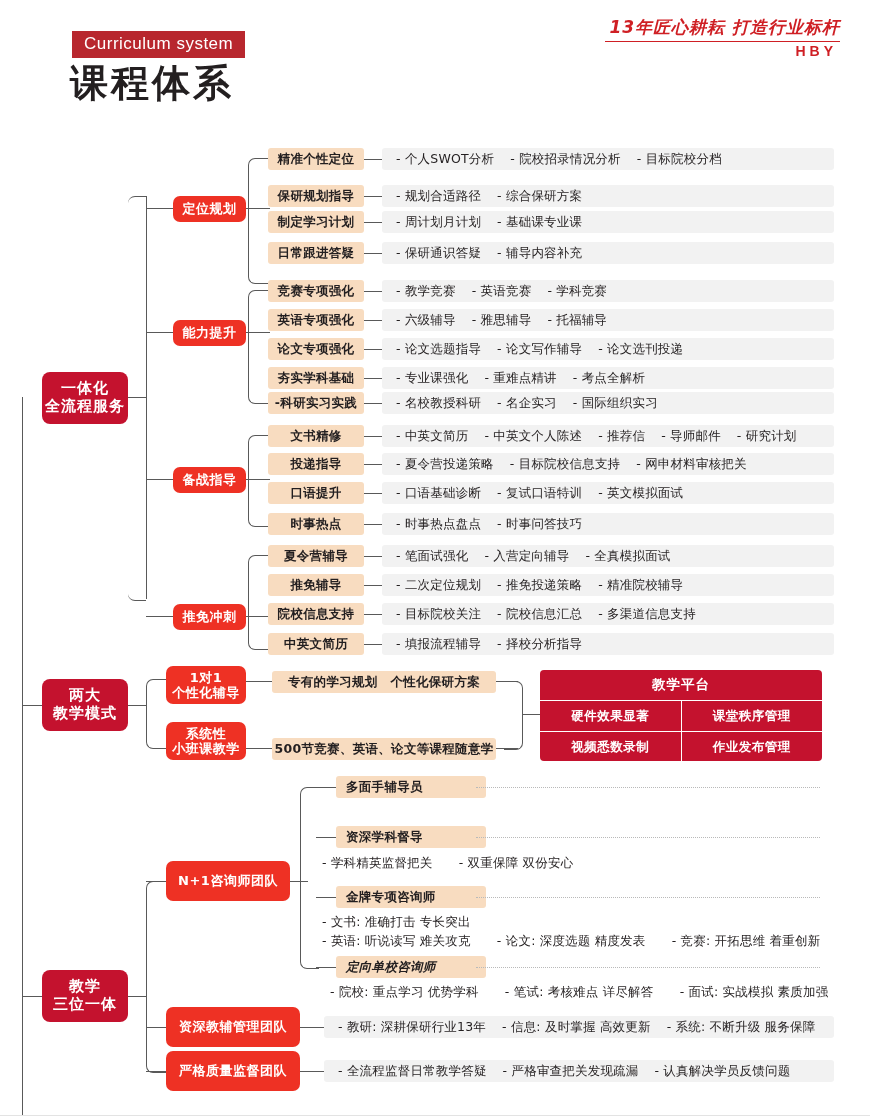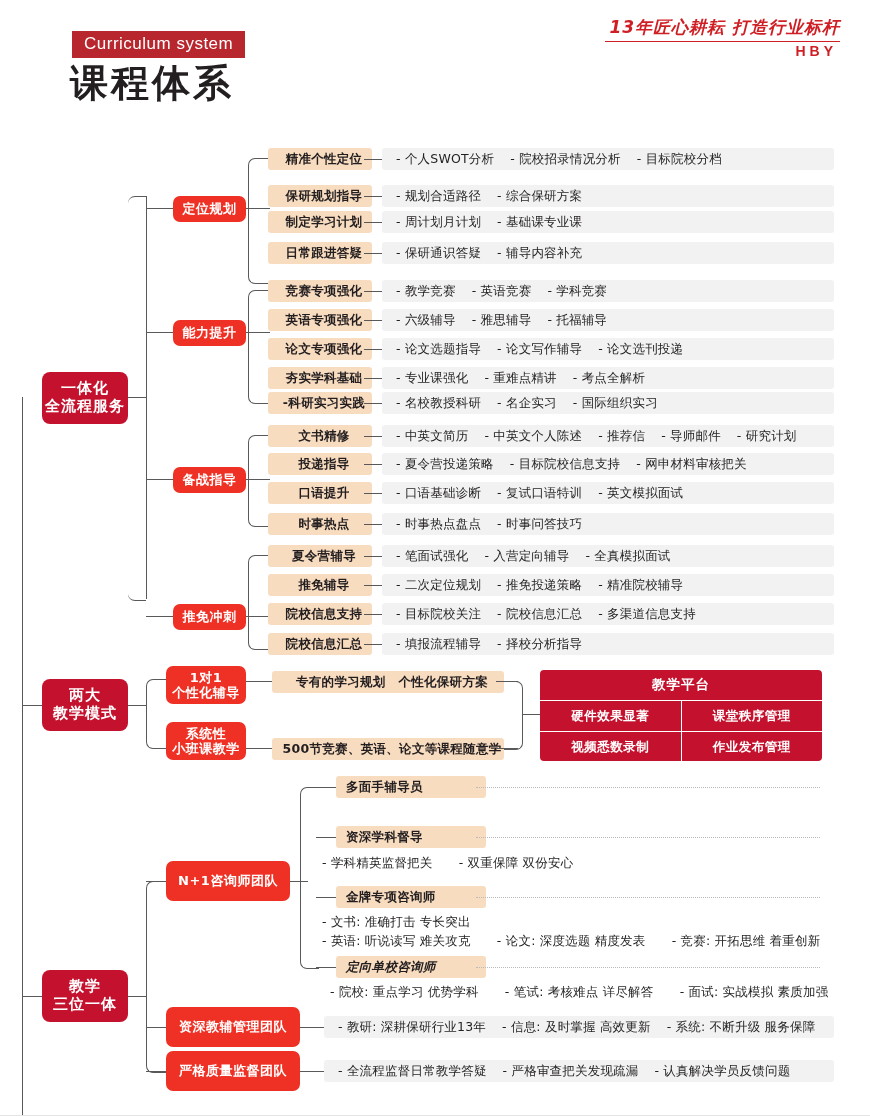--- a/index.html
+++ b/index.html
@@ -63,21 +63,20 @@
     font-family:"DejaVu Sans",sans-serif;
   }
   
   .item-box{
     position:absolute;background:#f8dcc0;color:#231f20;
     border-radius:3px;
     display:flex;align-items:center;justify-content:center;
     font-size:12.5px;font-weight:600;letter-spacing:.3px;
     white-space:nowrap;
     font-family:"DejaVu Sans",sans-serif;
-    padding-left:8px;
   }
   .item-box.left{justify-content:flex-start;padding-left:10px;}
   
   .detail-box{
     position:absolute;background:#f2f2f2;color:#231f20;
     border-radius:3px;
     display:flex;align-items:center;
     padding-left:14px;
     font-size:12.5px;letter-spacing:.2px;
     white-space:nowrap;
@@ -294,21 +293,21 @@
   </div>
 
   <div class="item-box" style="left:268px;top:603px;width:96px;height:22px;">院校信息支持</div>
   <div class="hline" style="left:364px;top:614px;width:18px;"></div>
   <div class="detail-box" style="left:382px;top:603px;width:438px;height:22px;">
     <span class="seg">- 目标院校关注</span>
     <span class="seg">- 院校信息汇总</span>
     <span class="seg">- 多渠道信息支持</span>
   </div>
 
-  <div class="item-box" style="left:268px;top:633px;width:96px;height:22px;">院校信息汇总</div>
+  <div class="item-box" style="left:268px;top:633px;width:96px;height:22px;">中英文简历</div>
   <div class="hline" style="left:364px;top:644px;width:18px;"></div>
   <div class="detail-box" style="left:382px;top:633px;width:438px;height:22px;">
     <span class="seg">- 填报流程辅导</span>
     <span class="seg">- 择校分析指导</span>
   </div>
 
   <div class="root-node" style="left:42px;top:679px;width:86px;height:52px;">
     <div>
       <div>两大</div>
       <div>教学模式</div>

